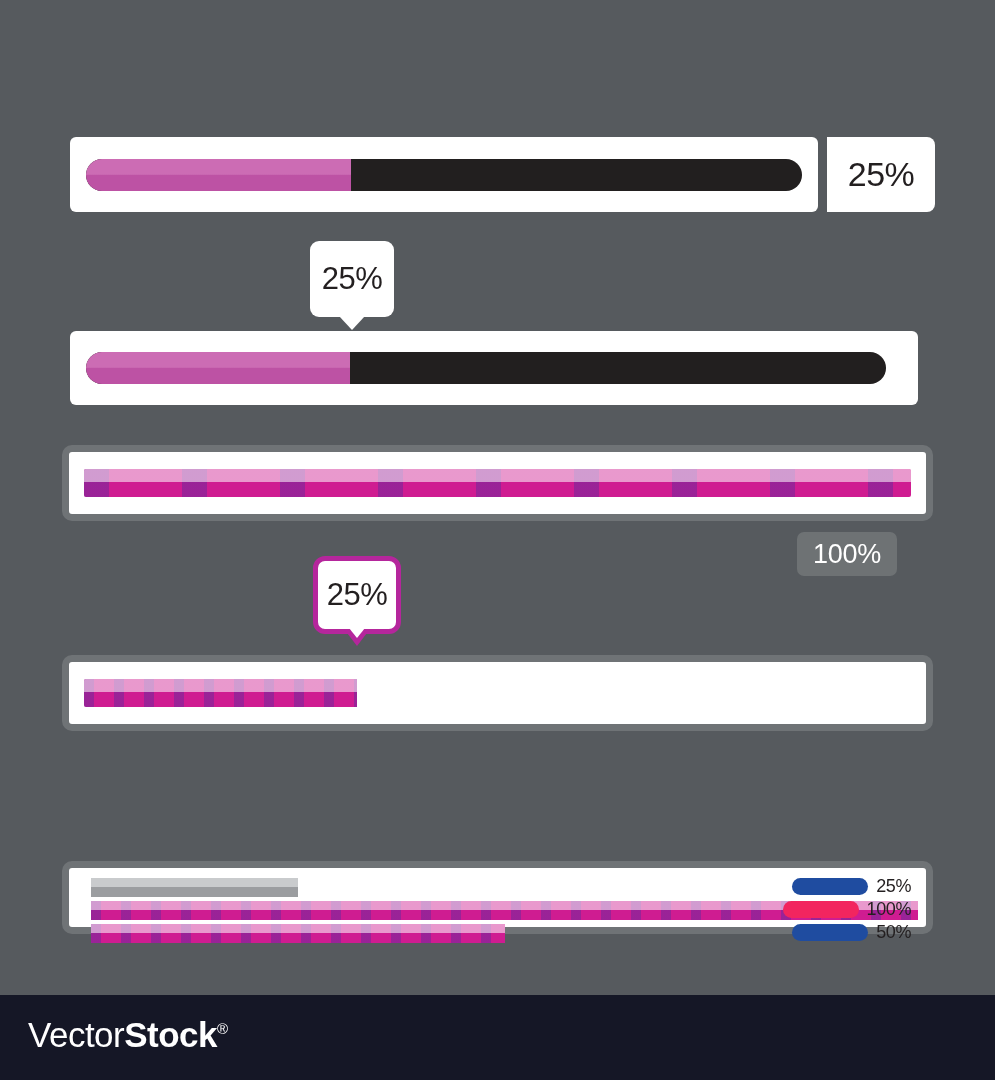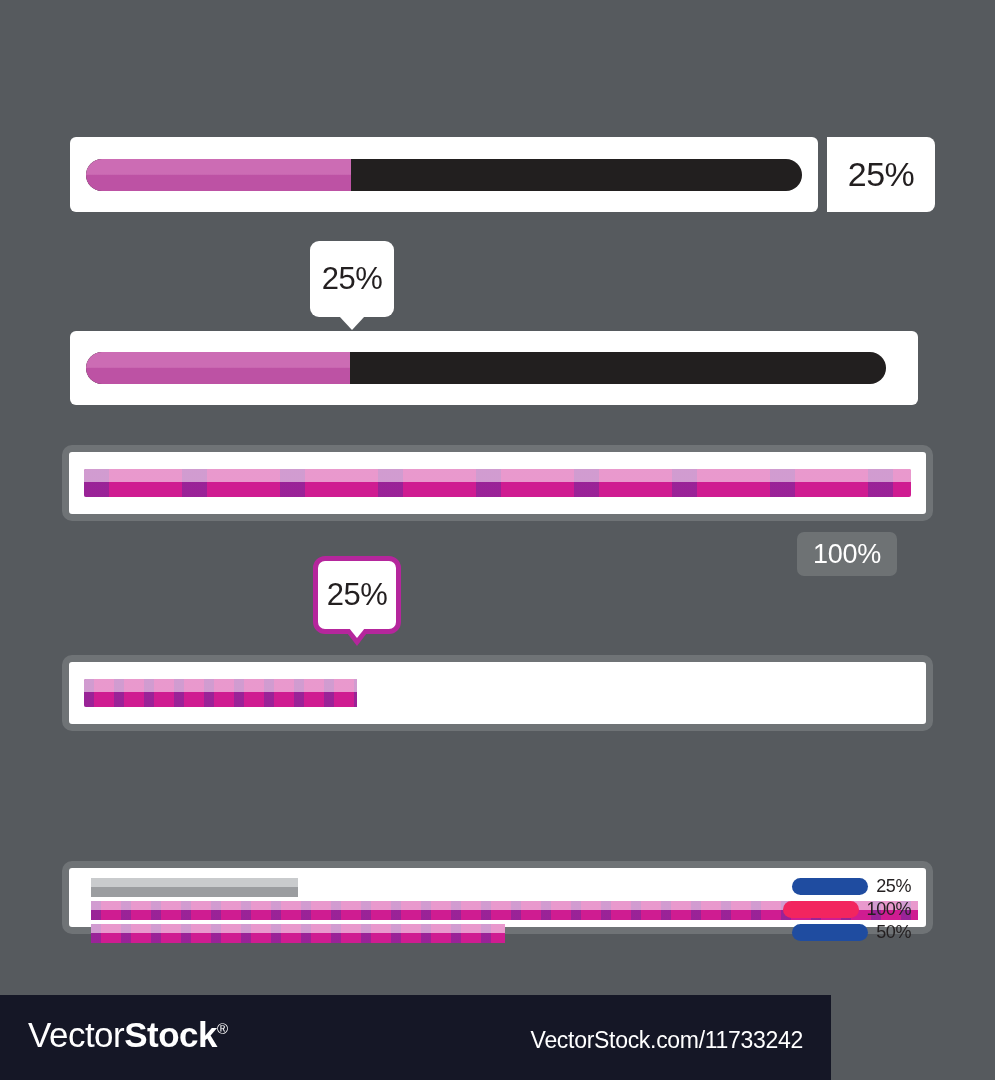--- a/index.html
+++ b/index.html
@@ -254,21 +254,21 @@
     font-size: 18px;
     color: #231f20;
     letter-spacing: -0.4px;
     white-space: nowrap;
   }
 
   
   #footer {
     position: absolute;
     left: 0; top: 995px;
-    width: 831px; height: 85px;
+    width: 995px; height: 85px;
     background: #151726;
   }
   #vs-logo {
     position: absolute;
     left: 28px; top: 20px;
     font-size: 35px;
     color: #ffffff;
     letter-spacing: -0.5px;
   }
   #vs-logo .bold { font-weight: bold; }
@@ -348,14 +348,13 @@
     <div class="legend" id="legend3">
       <span class="legend-pill" id="legend3-pill" style="background: rgb(31, 76, 160);"></span>
       <span class="legend-label">50%</span>
     </div>
 
   </div>
 </div>
 
 <div id="footer" style="background: rgb(21, 23, 38);">
   <div id="vs-logo"><span>Vector</span><span class="bold">Stock</span><span class="reg">®</span></div>
-  <div id="vs-url">VectorStock.com/11733242</div>
 </div>
 
 </body></html>

